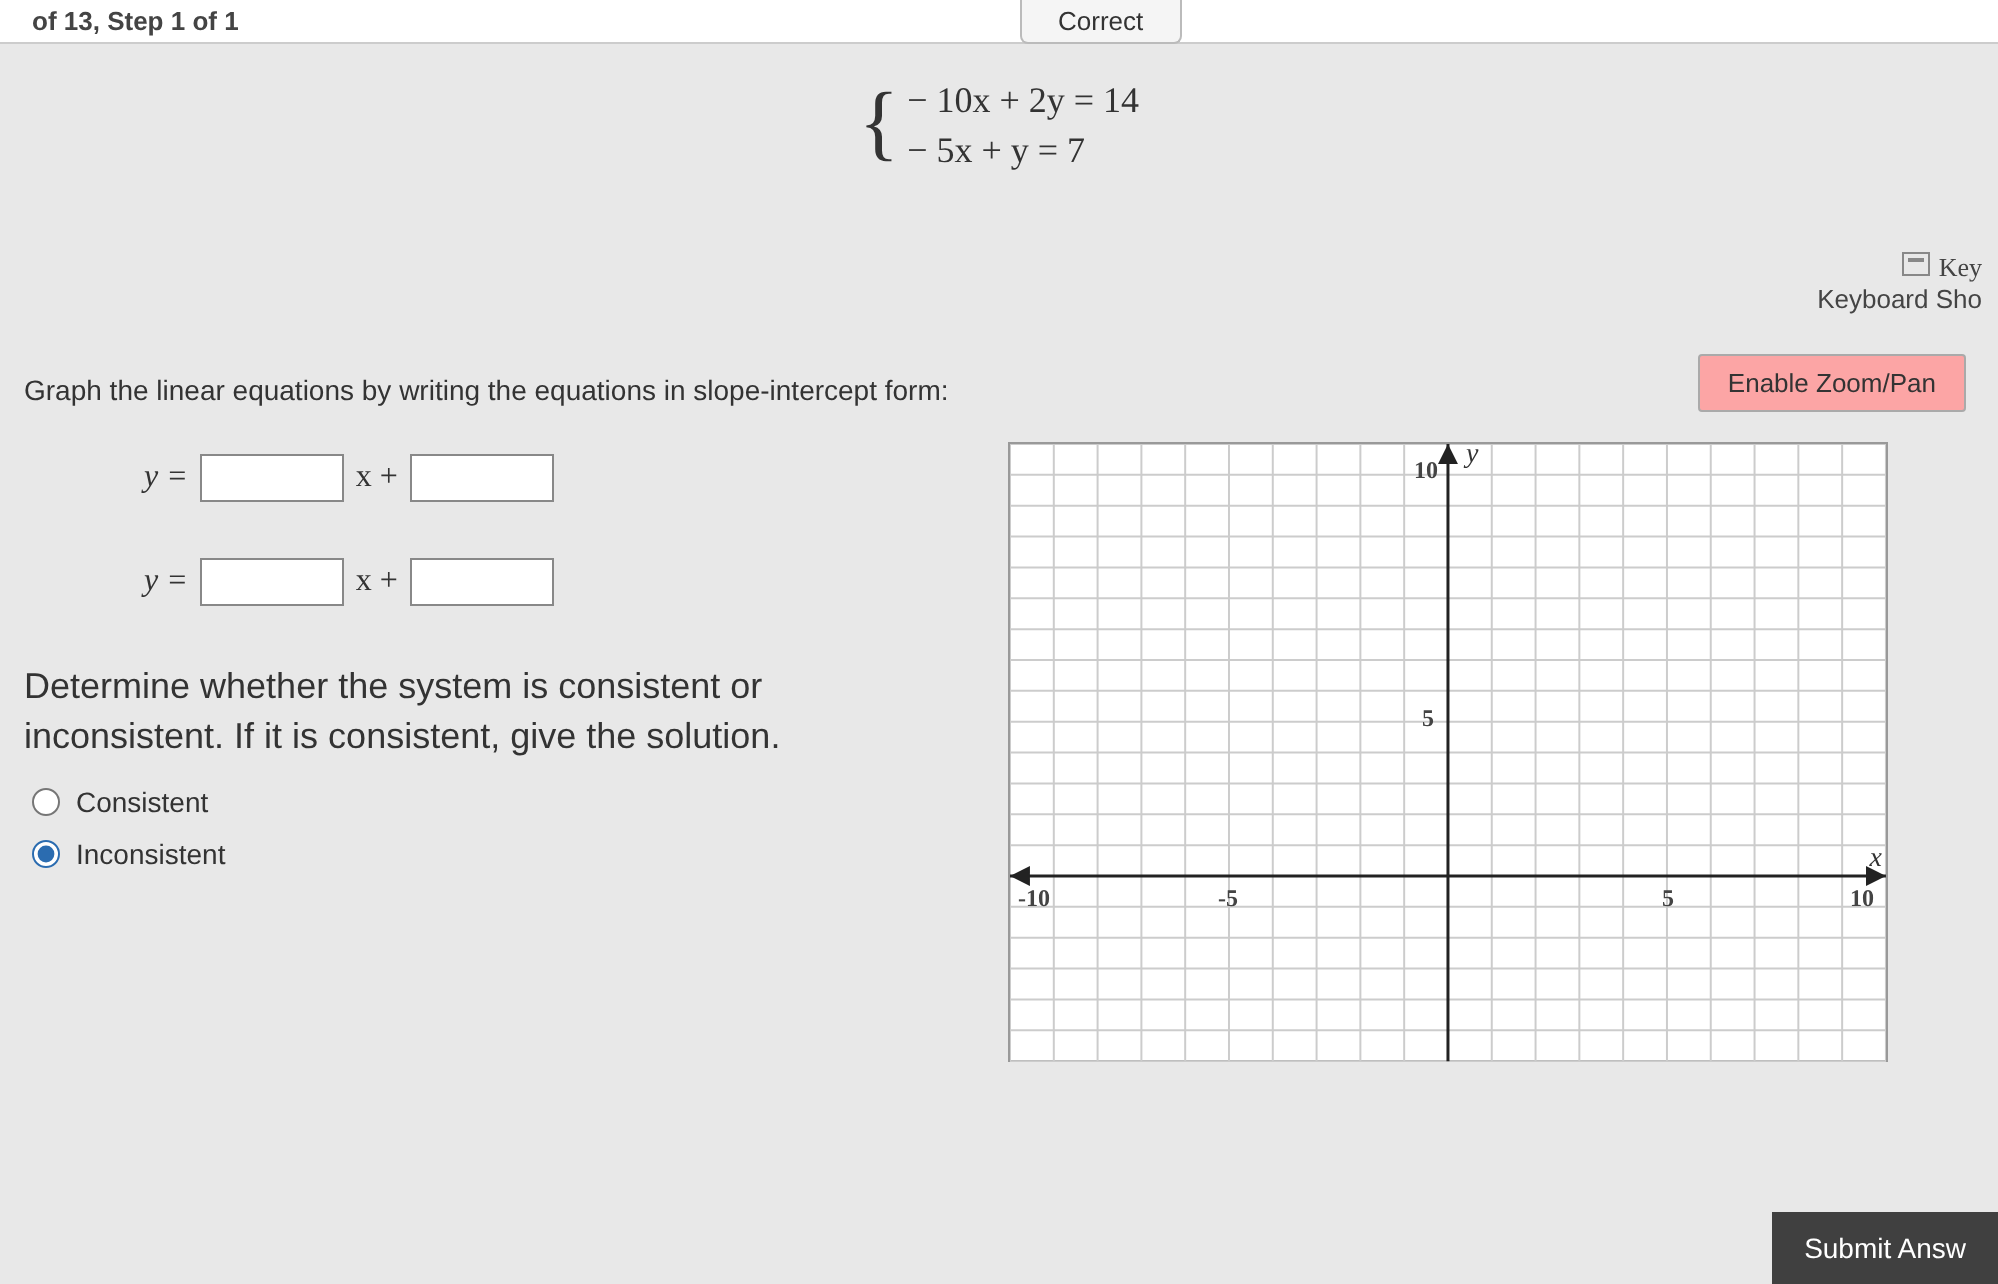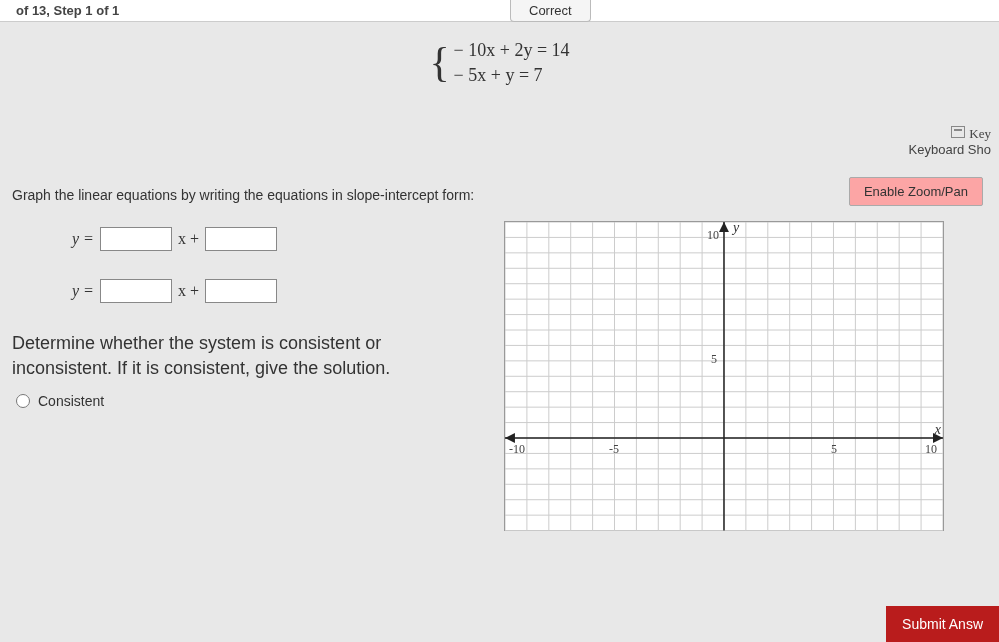--- a/index.html
+++ b/index.html
@@ -72,25 +72,25 @@
 }
 .graph {
   position: relative;
   width: 440px; height: 310px;
   background: #fff;
   border: 1px solid #999;
   margin-top: 34px;
 }
 .grid-svg { position:absolute; inset:0; }
 .axis-label { position: absolute; font-family: "Times New Roman", serif; font-style: italic; font-size: 14px; }
-.tick-label { position: absolute; font-family: "Times New Roman", serif; font-size: 12px; color: #444; }
+.tick-label { position: absolute; font-family: "Times New Roman", serif; font-size: 12px; color: #444; font-weight: bold; }
 
 .submit-btn {
   position: absolute; right: 0; bottom: 0;
-  background: #b91c1c; color: #fff;
+  background: #404040; color: #fff;
   padding: 10px 16px; font-size: 14px;
   border: none;
 }
 </style>
 </head>
 <body>
 
 <div class="topbar">
   <span class="step-label">of 13, Step 1 of 1</span>
 </div>
@@ -132,20 +132,24 @@
         <input class="slot" type="text" style="">
         <span class="plain">x +</span>
         <input class="slot" type="text" style="">
       </div>
 
       <p class="det-text">Determine whether the system is consistent or inconsistent.  If it is consistent, give the solution.</p>
 
       <label class="radio-row">
         <input type="radio" name="cons" style="">
         <span>Consistent</span>
+      </label>
+      <label class="radio-row">
+        <input type="radio" name="cons" checked="" style="">
+        <span>Inconsistent</span>
       </label>
     </div>
 
     <div class="right-col">
       <button class="zoom-btn">Enable Zoom/Pan</button>
 
       <div class="graph">
         <svg class="grid-svg" viewBox="0 0 440 310">
           <g stroke="#ccc" stroke-width="1">
             <line x1="0" y1="0" x2="440" y2="0"></line>

